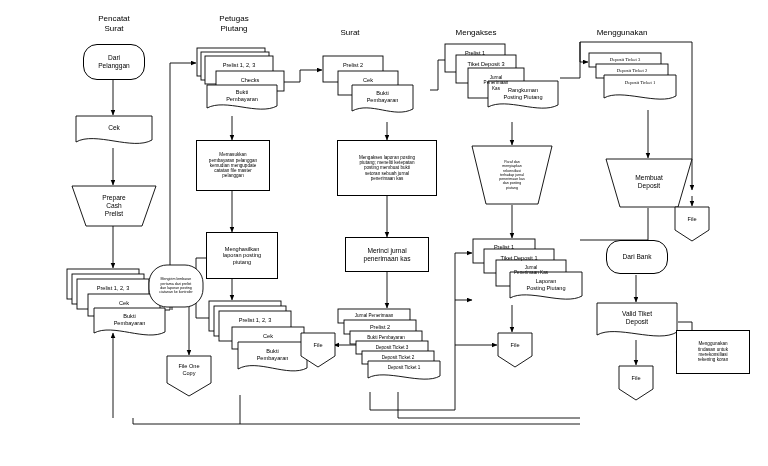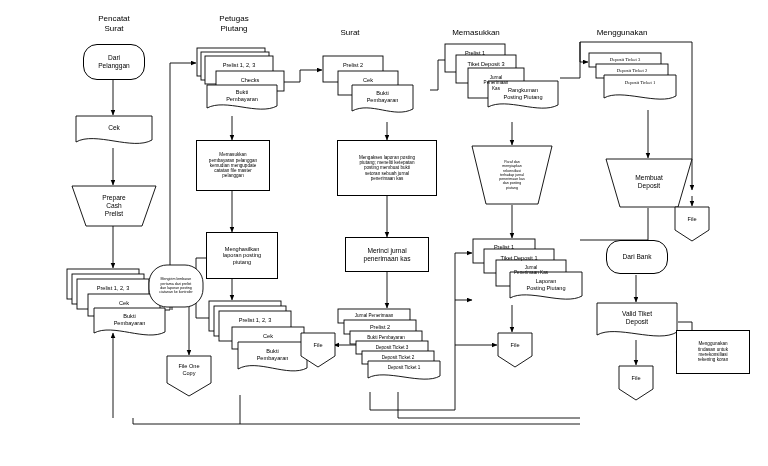--- a/index.html
+++ b/index.html
@@ -106,21 +106,21 @@
 
       <path d="M678,322 L692,322 L692,352 L676,352" marker-end="url(#ah)"></path>
     </g>
   </svg>
 
   <div class="colhead" style="left:78px;top:14px;width:72px;">Pencatat
 Surat</div>
   <div class="colhead" style="left:198px;top:14px;width:72px;">Petugas
 Piutang</div>
   <div class="colhead" style="left:320px;top:28px;width:60px;">Surat</div>
-  <div class="colhead" style="left:440px;top:28px;width:72px;">Memasukkan</div>
+  <div class="colhead" style="left:440px;top:28px;width:72px;">Mengakses</div>
   <div class="colhead" style="left:578px;top:28px;width:88px;">Menggunakan</div>
 
   <div class="node term fs7" style="left:83px;top:44px;width:62px;height:36px;white-space:pre-line;">
     <span>Dari
 Pelanggan</span>
   </div>
 
   <div style="position:absolute;left:75px;top:115px;width:78px;height:33px;">
     <svg viewBox="0 0 78 33" width="78" height="33" style="position:absolute;left:0;top:0;">
       <path d="M1,1 L77,1 L77,25 C58,36 20,16 1,27 Z" fill="#fff" stroke="#000" stroke-width="0.9"></path>

